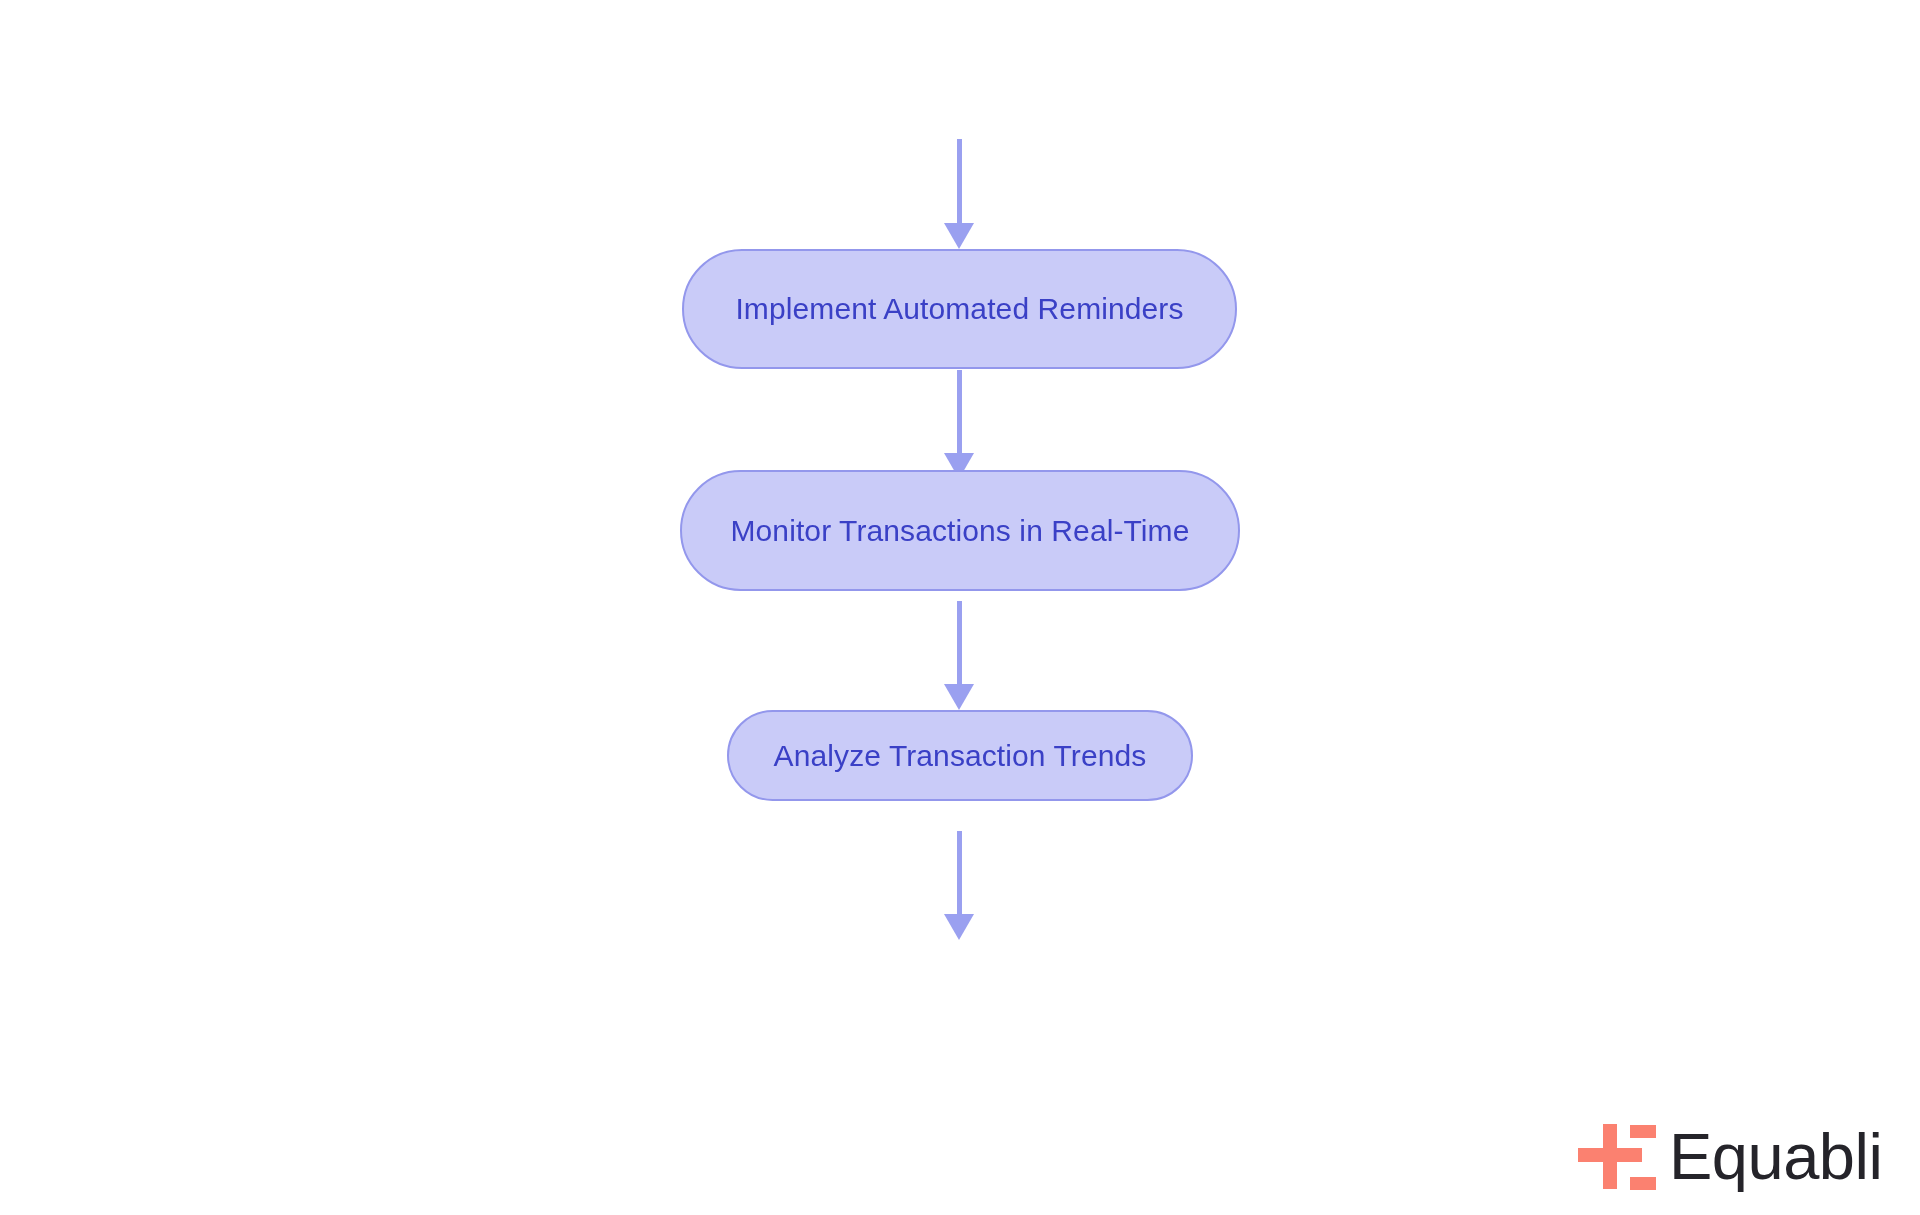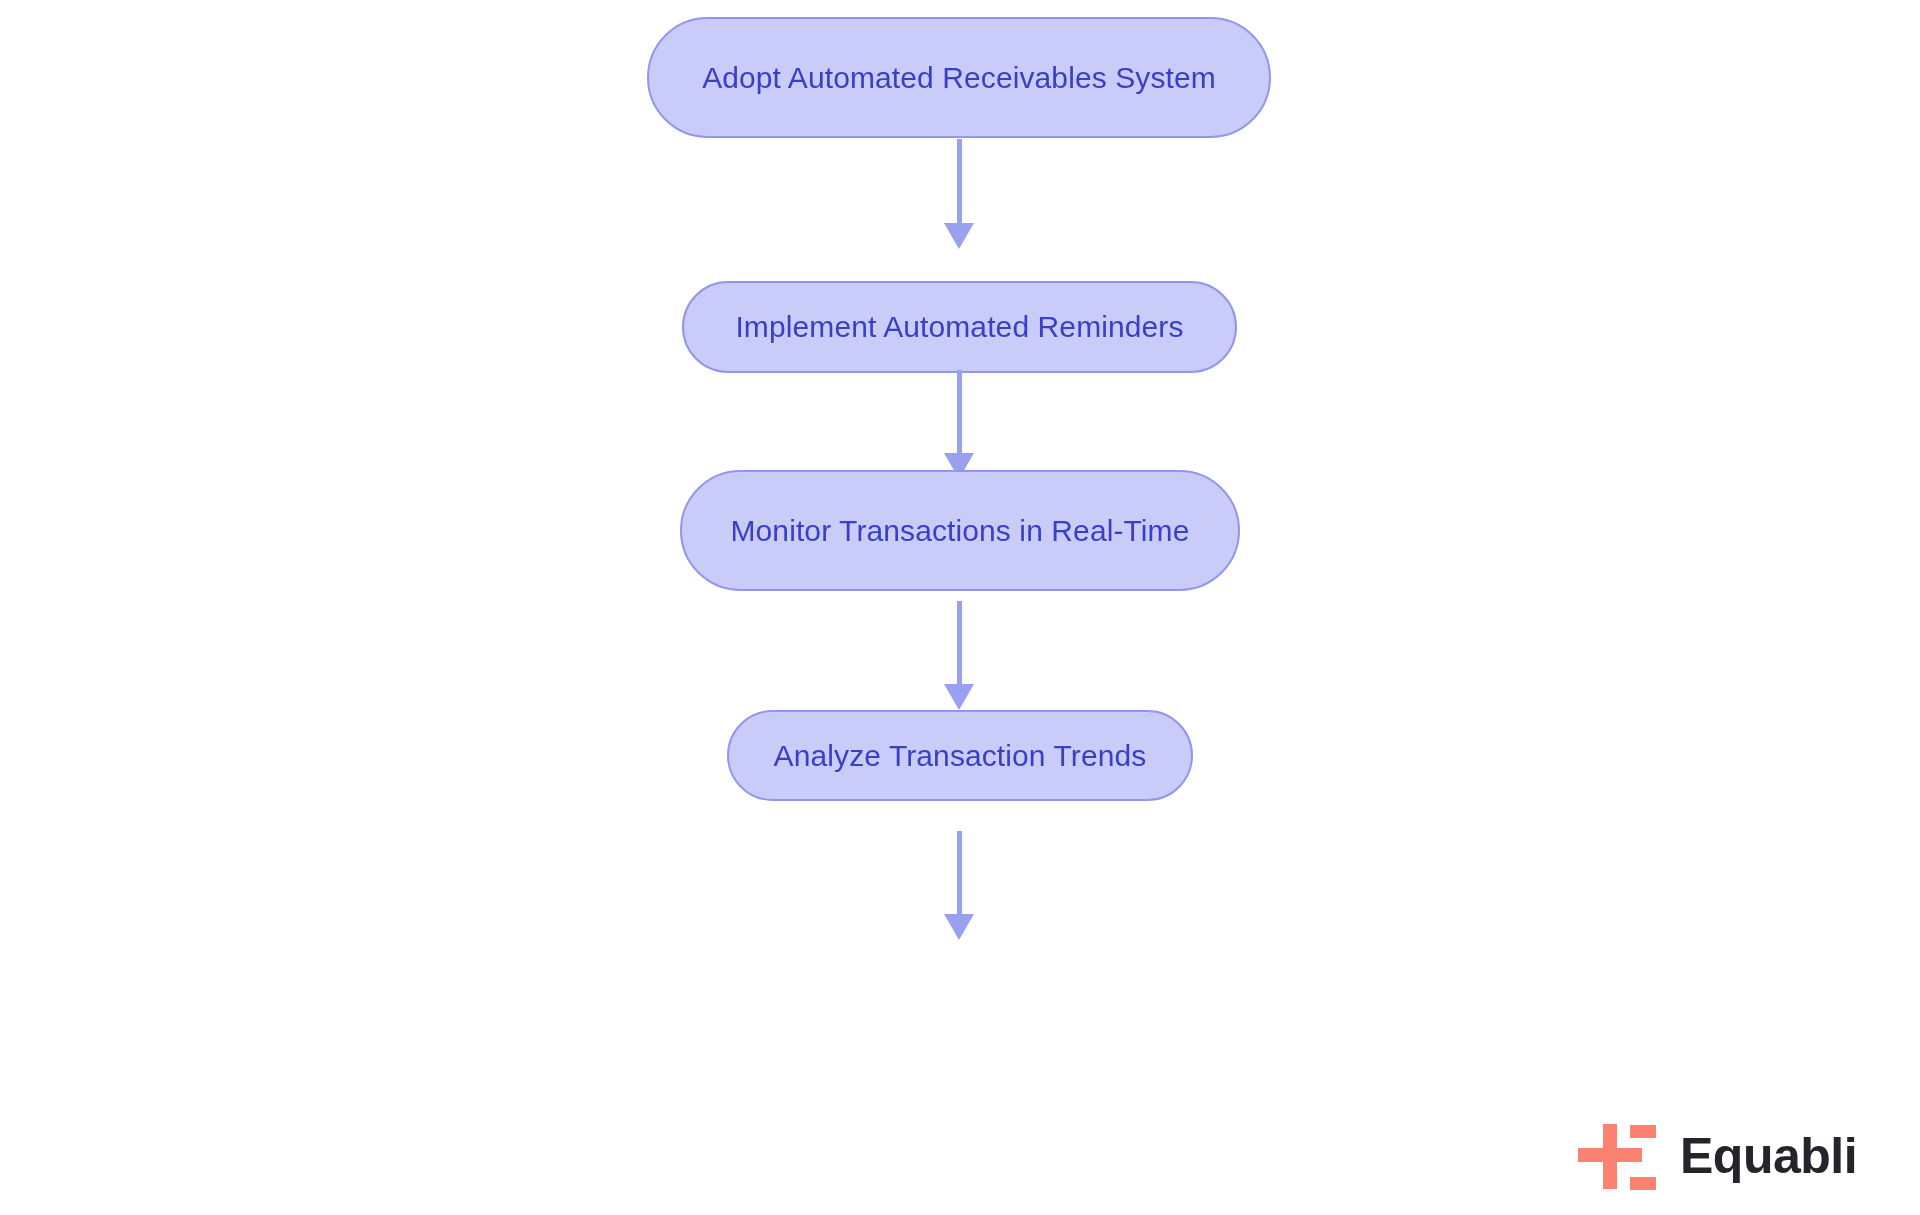--- a/index.html
+++ b/index.html
@@ -26,21 +26,21 @@
     align-items: center;
     justify-content: center;
   }
   .node .label {
     color: var(--node-text, #3a40c6);
     font-size: 30px;
     letter-spacing: 0.1px;
     white-space: nowrap;
   }
   #node-0 { left: 647px; top: 17px;  width: 624px; height: 121px; }
-  #node-1 { left: 682px; top: 249px; width: 555px; height: 92px; margin-top: 32px; }
+  #node-1 { left: 682px; top: 249px; width: 555px; height: 120px; }
   #node-2 { left: 680px; top: 470px; width: 560px; height: 121px; }
   #node-3 { left: 727px; top: 710px; width: 466px; height: 91px; }
   #node-4 { left: 653px; top: 940px; width: 614px; height: 121px; }
   
   .arrow {
     position: absolute;
     left: 944px;
     width: 30px;
   }
   #arrow-0 { top: 139px; height: 110px; }
@@ -80,36 +80,33 @@
   }
   .logo-mark .bar {
     position: absolute;
     background: var(--brand, #fb8170);
   }
   .logo-mark .plus-v   { left: 25px; top: 1px;  width: 14px; height: 65px; }
   .logo-mark .plus-h   { left: 0;    top: 25px; width: 64px; height: 14px; }
   .logo-mark .arm-top  { left: 52px; top: 2px;  width: 26px; height: 13px; }
   .logo-mark .arm-bot  { left: 52px; top: 54px; width: 26px; height: 13px; }
   .wordmark {
-    margin-left: 24px;
-    font-size: 50px;
-    font-weight: 700;
+    margin-left: 13px;
+    font-size: 65px;
+    font-weight: 400;
     letter-spacing: -0.5px;
     color: var(--ink, #25242a);
     line-height: 1;
   }
 </style>
 </head>
 <body>
 
 <div class="canvas">
 
-  <div class="node" id="node-0">
-    <span class="label">Adopt Automated Receivables System</span>
-  </div>
 
   <div class="arrow" id="arrow-0">
     <div class="stem"></div>
     <div class="head"></div>
   </div>
 
   <div class="node" id="node-1">
     <span class="label">Implement Automated Reminders</span>
   </div>
 

